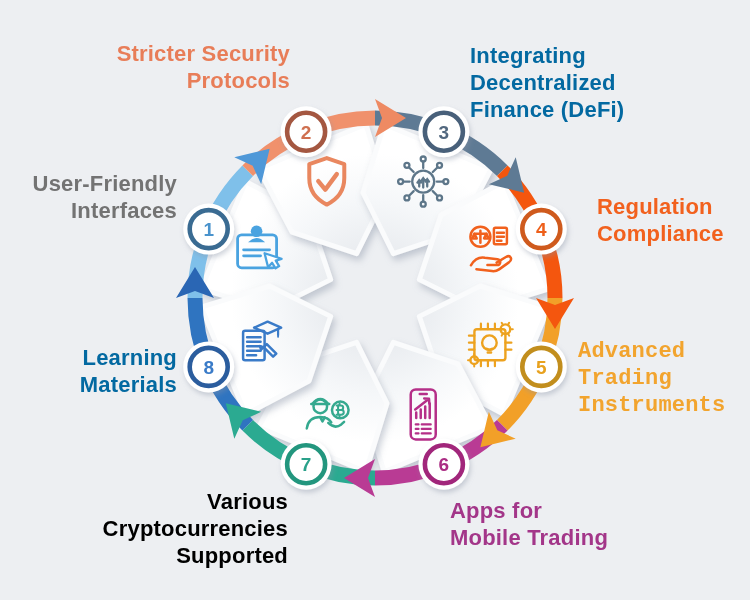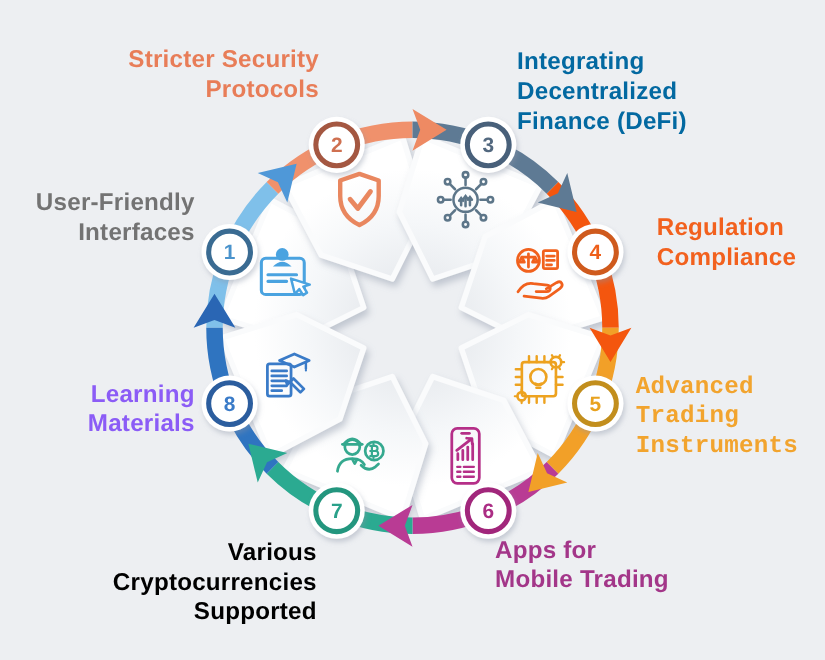--- a/index.html
+++ b/index.html
@@ -212,21 +212,21 @@
     <div class="seg-label pos-2" style="color: rgb(232, 125, 88);">Stricter Security
 Protocols</div>
     <div class="seg-label pos-3" style="color: #0369a1;">Integrating
 Decentralized
 Finance (DeFi)</div>
     <div class="seg-label pos-4" style="color: rgb(242, 97, 30);">Regulation
 Compliance</div>
     <div class="seg-label pos-5" style="color: rgb(242, 164, 46); font-family: Liberation Mono, monospace;">Advanced
 Trading
 Instruments</div>
-    <div class="seg-label pos-6" style="color: rgb(163, 54, 137);">Apps for
+    <div class="seg-label pos-6" style="color: rgb(163, 54, 137); margin-top: 11px;">Apps for
 Mobile Trading</div>
     <div class="seg-label pos-7" style="color: #000000;">Various
 Cryptocurrencies
 Supported</div>
-    <div class="seg-label pos-8" style="color: #8b5cf6;">Learning
+    <div class="seg-label pos-8" style="color: #0369a1;">Learning
 Materials</div>
   </div>
 </div>
 
 </body></html>

